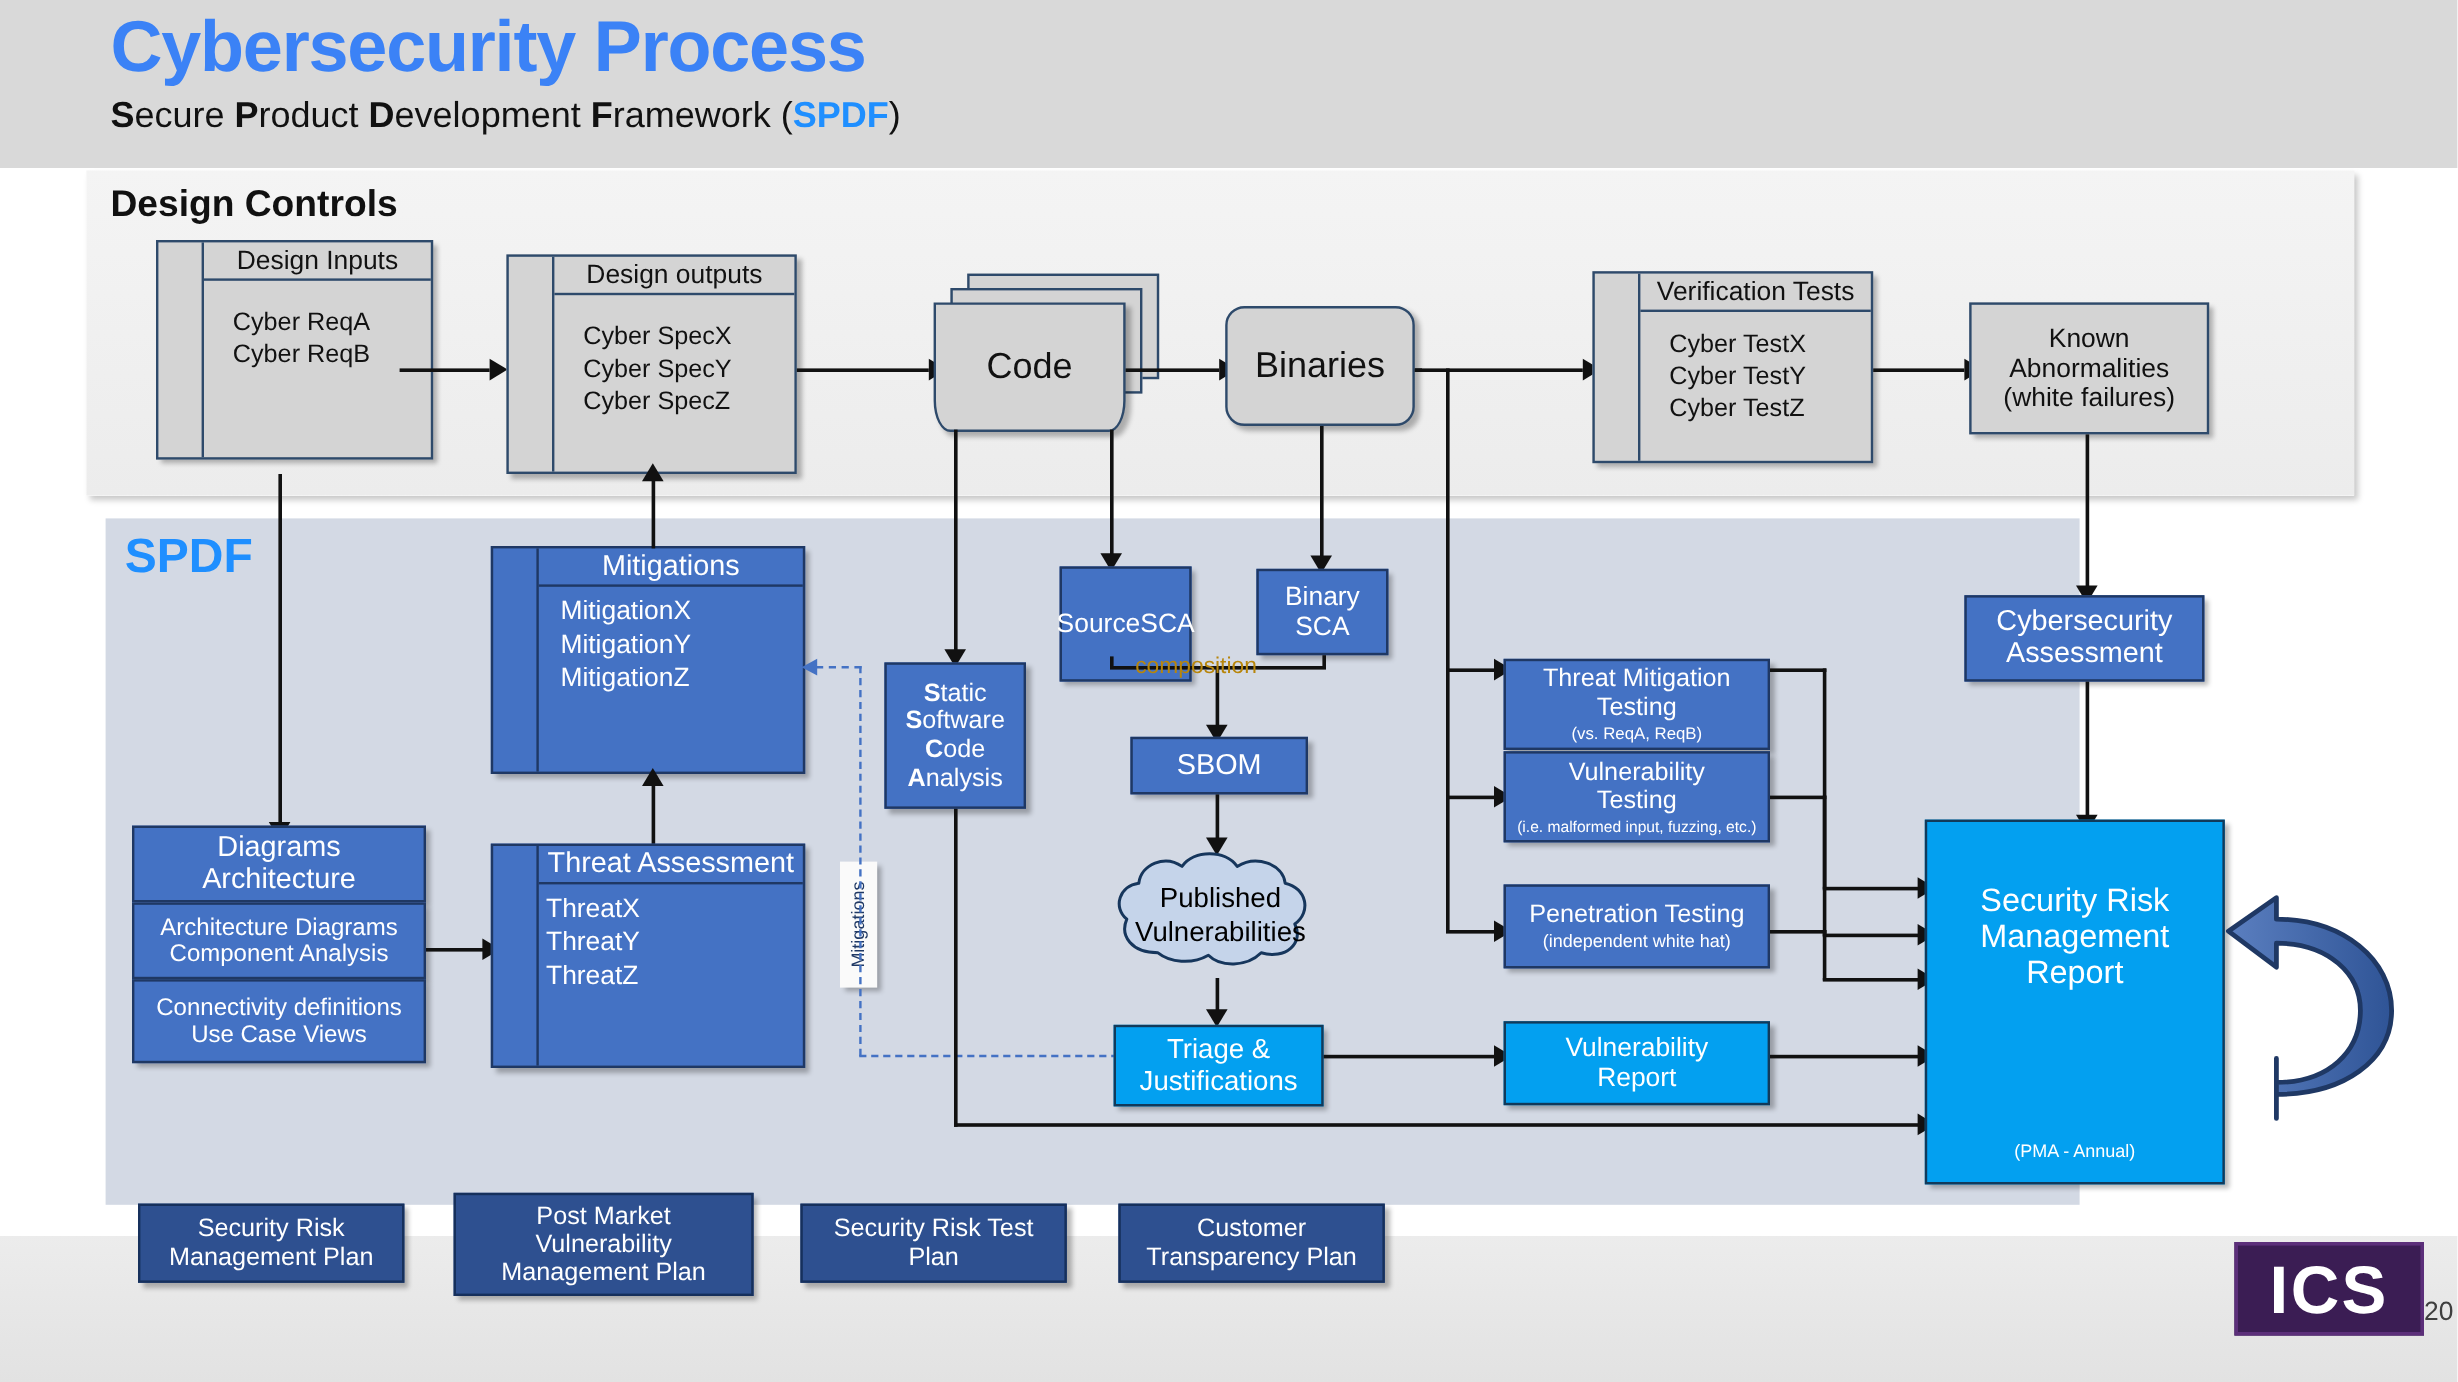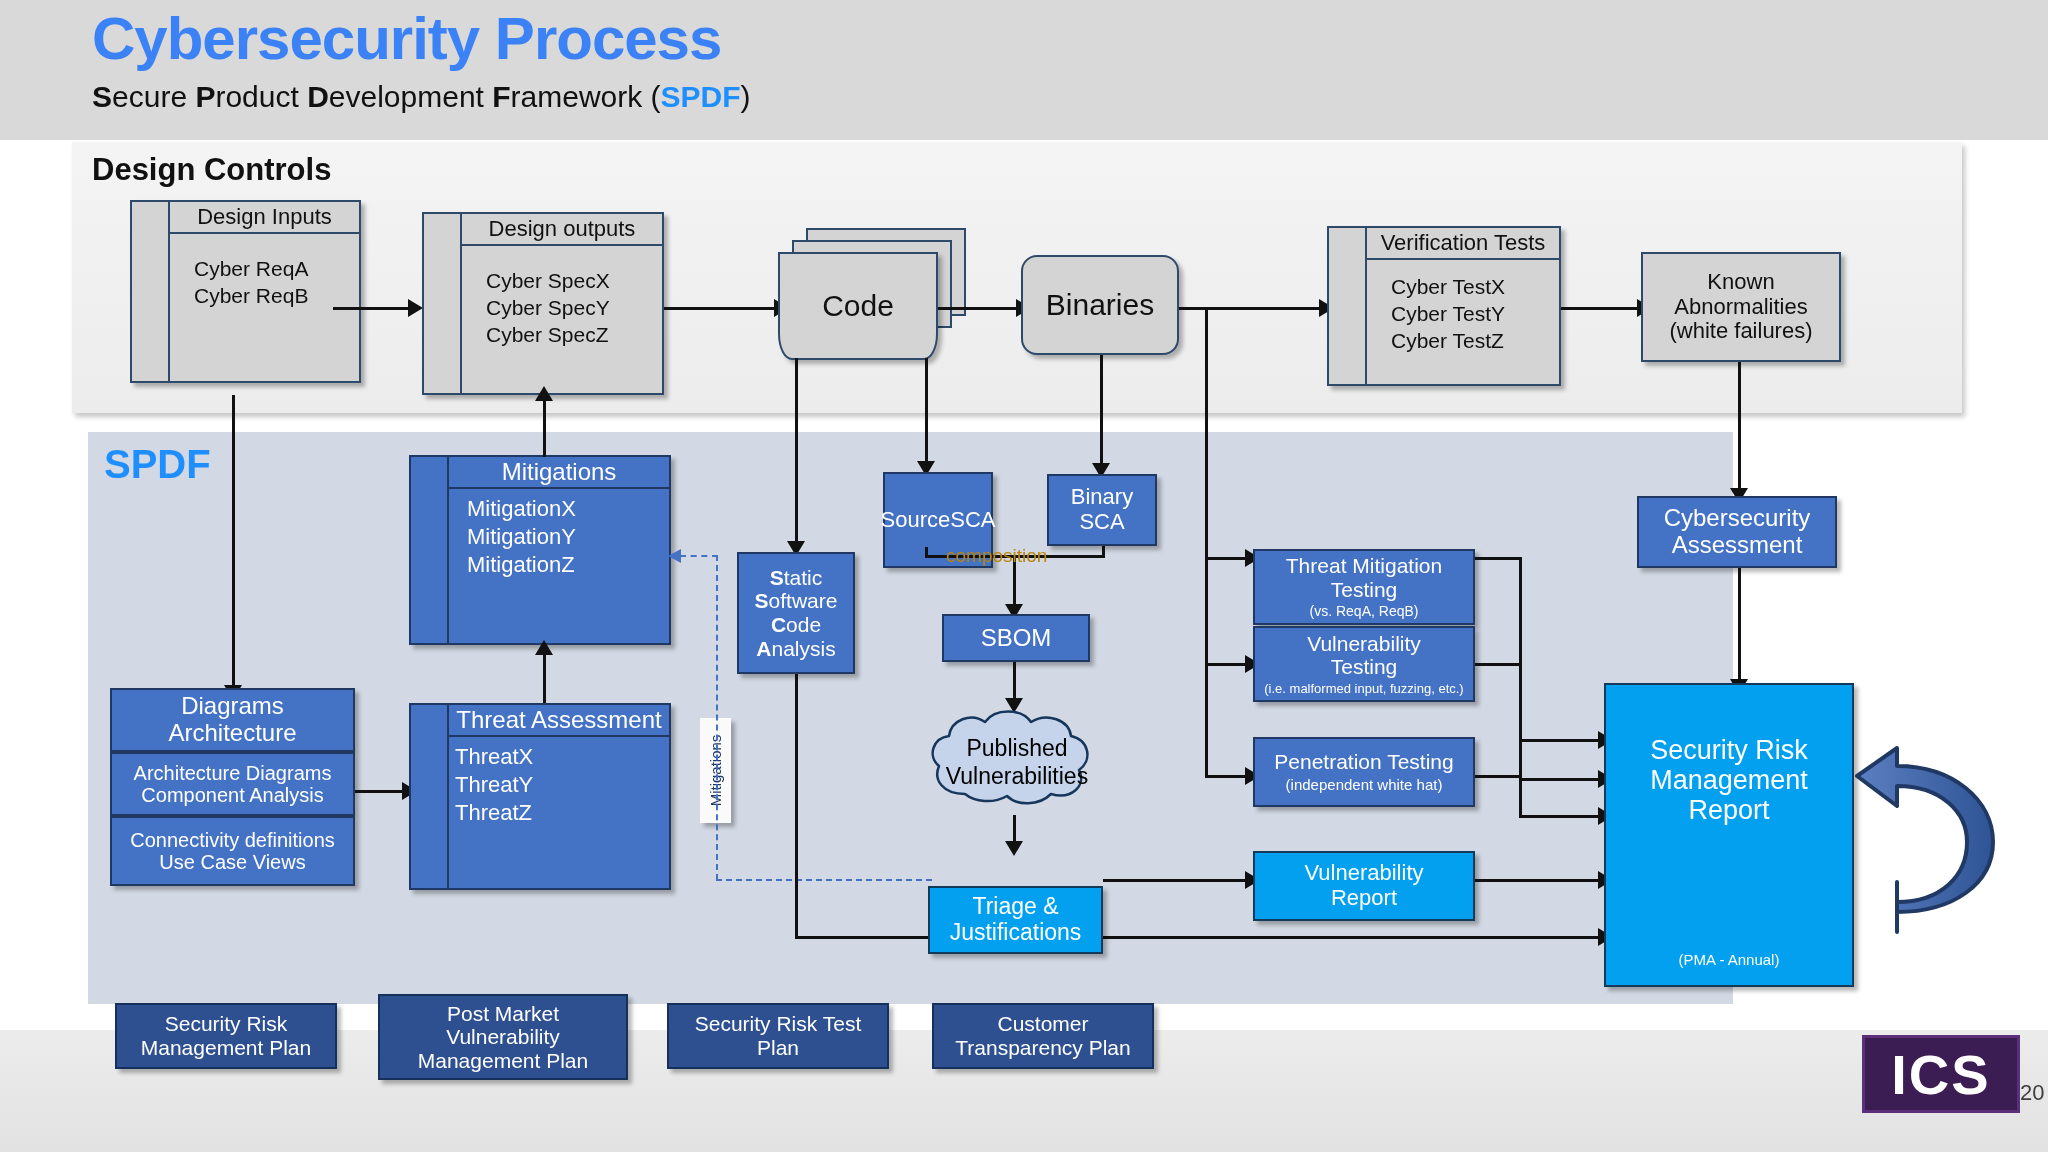--- a/index.html
+++ b/index.html
@@ -269,21 +269,21 @@
     </svg>
     <div class="ct">
       <div>Published</div>
       <div>Vulnerabilities</div>
     </div>
   </div>
 
   <div class="ln lnv" style="left:1013px;top:815px;height:30px;"></div>
   <div class="ah ah-d" style="left:1005px;top:841px;"></div>
 
-  <div class="box cyanrect shadow" style="left:928px;top:886px;width:175px;height:68px;flex-direction:column;font-size:23px;">
+  <div class="box cyanrect shadow" style="left:928px;top:854px;width:175px;height:68px;flex-direction:column;font-size:23px;">
     <span>Triage &amp;</span>
     <span>Justifications</span>
   </div>
 
   <div class="ln lnh" style="left:1103px;top:879px;width:146px;"></div>
   <div class="ah ah-r" style="left:1245px;top:871px;"></div>
 
   <div class="ln lnh" style="left:1179px;top:307px;width:6px;"></div>
   <div class="ln lnv" style="left:1205px;top:307px;height:470px;"></div>
   <div class="ln lnh" style="left:1205px;top:557px;width:46px;"></div>

